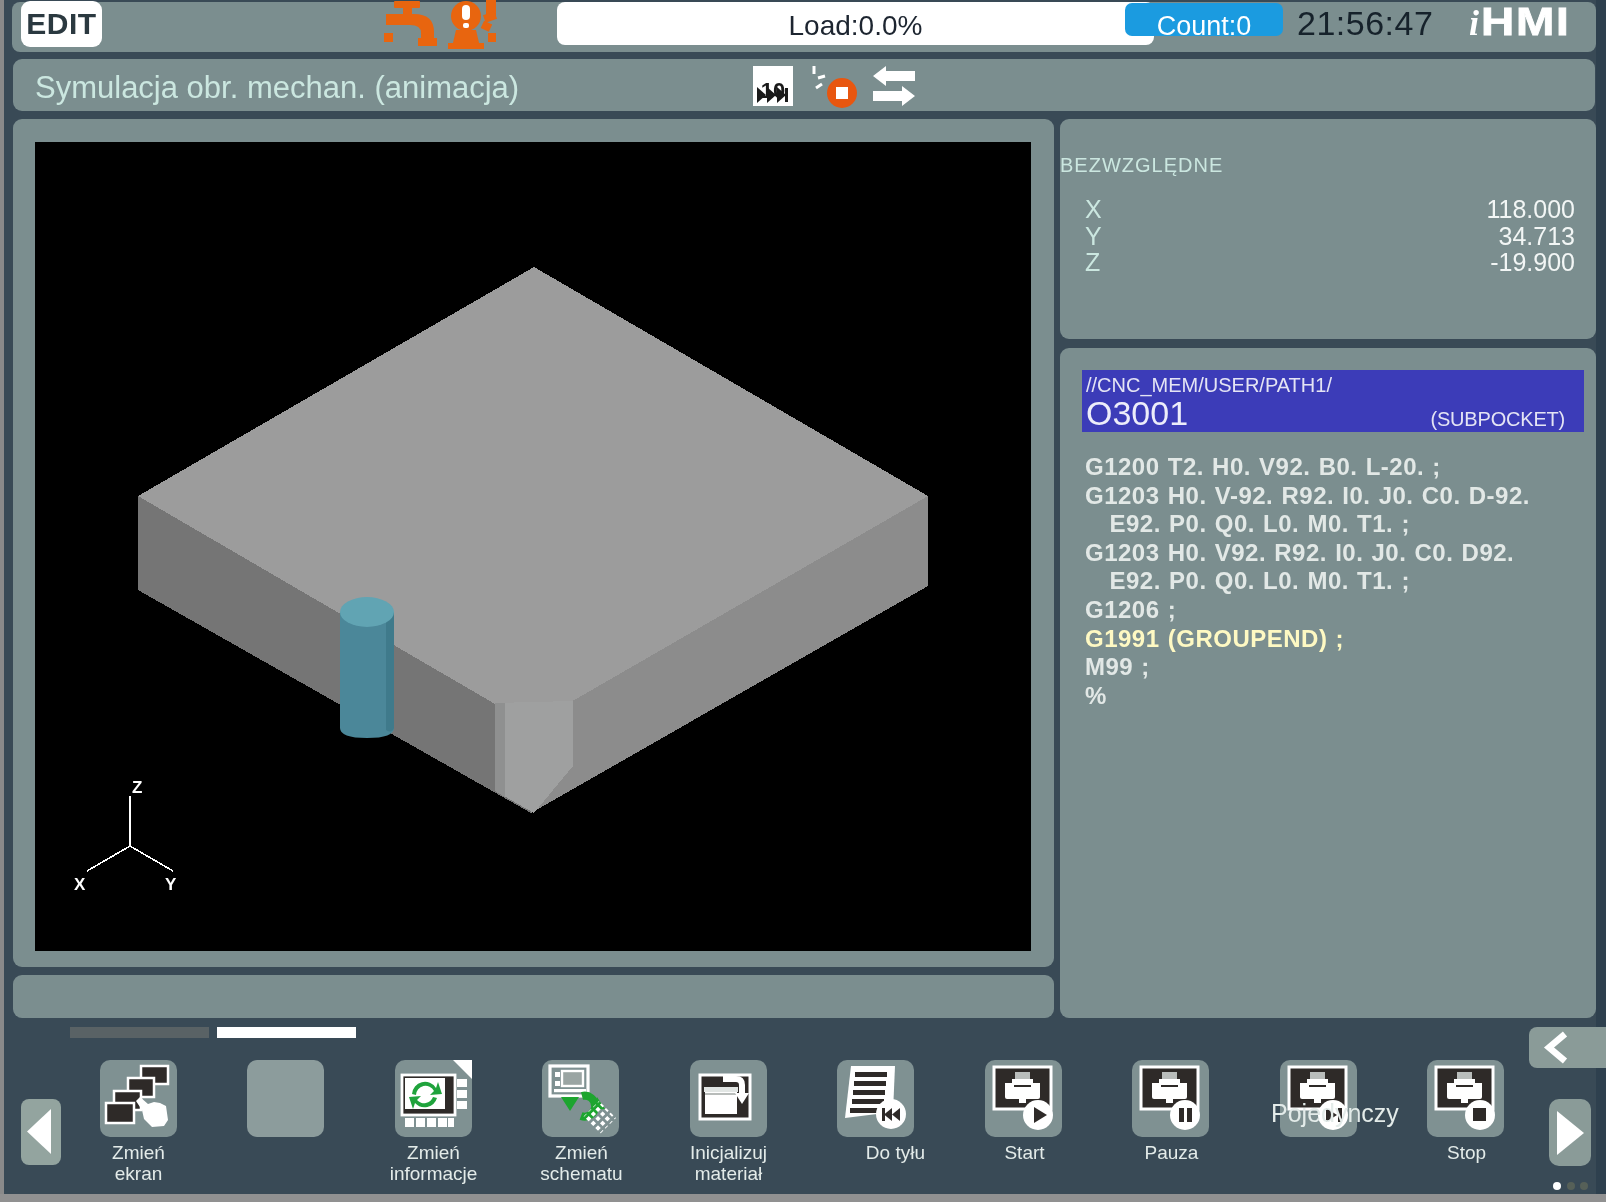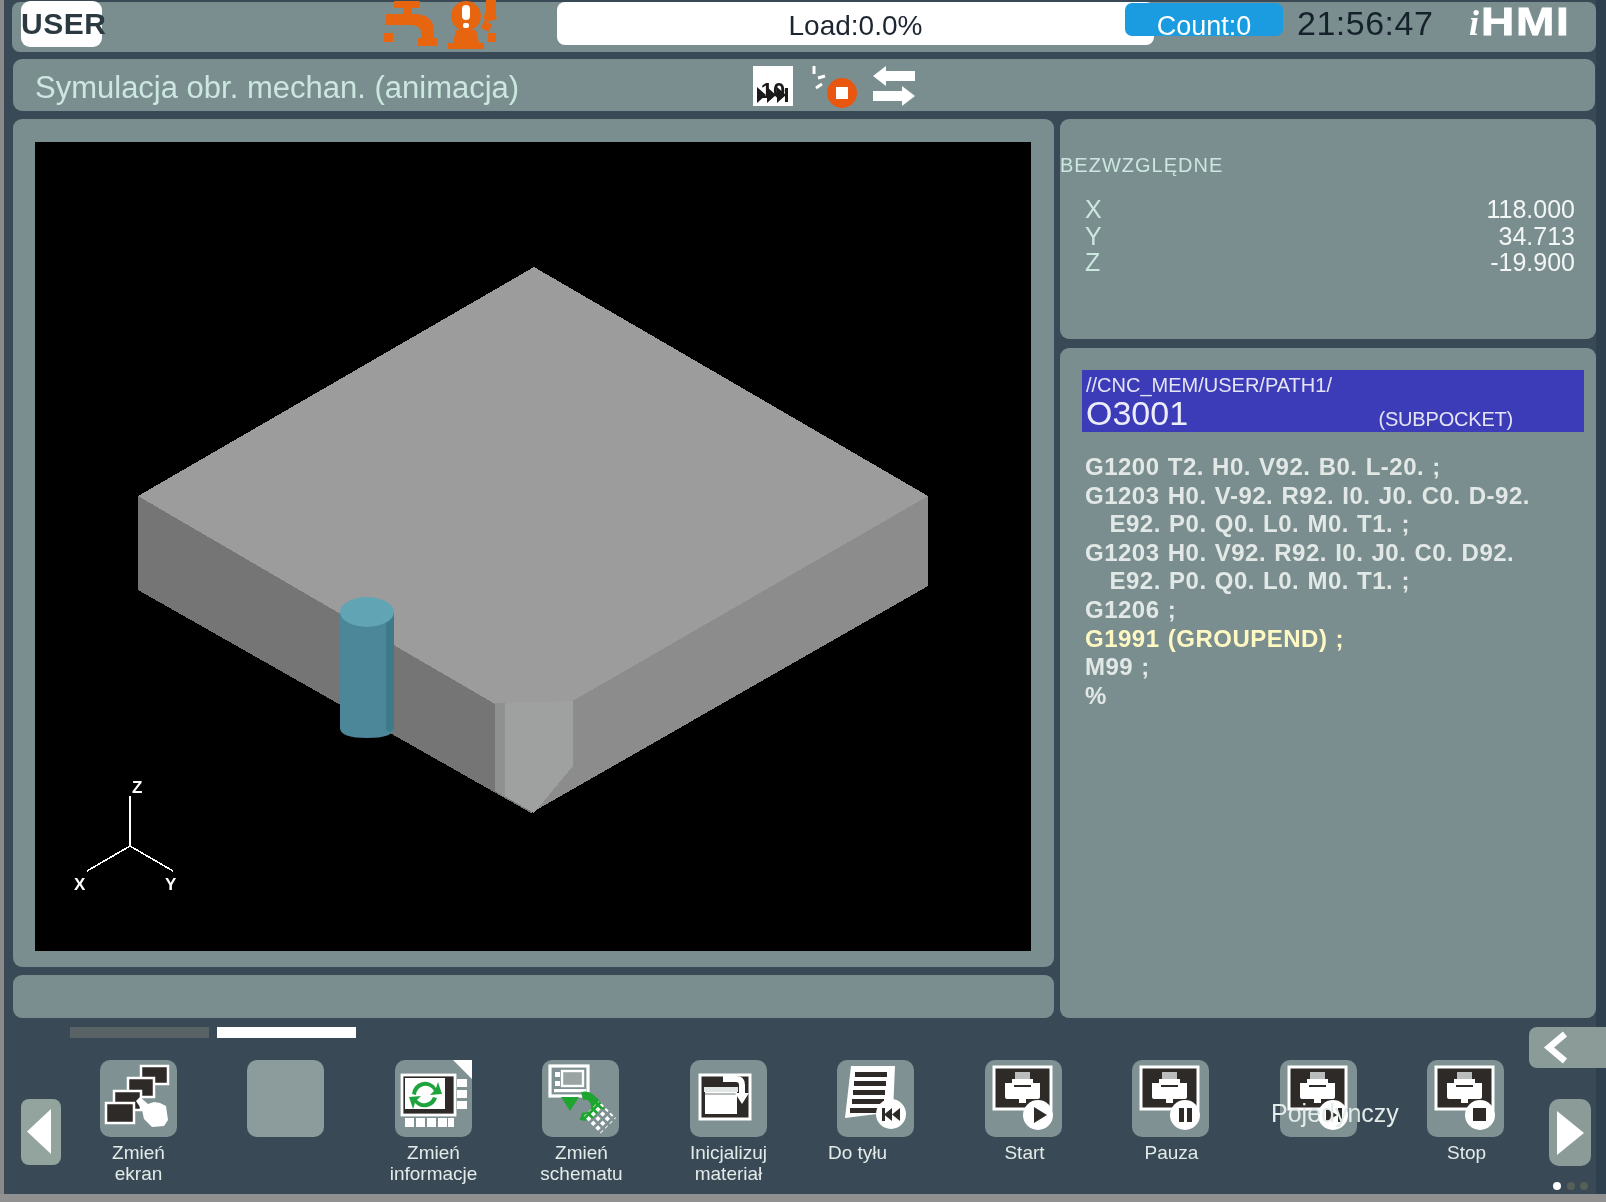--- a/index.html
+++ b/index.html
@@ -8,21 +8,21 @@
   .panel{position:absolute;background:#7B8E8F;border-radius:9px}
 </style>
 </head>
 <body>
 
 <div class="abs" style="left:0;top:0;width:4px;height:1194px;background:#8a8a8a"></div>
 <div class="abs" style="left:0;top:1194px;width:1606px;height:8px;background:#919191"></div>
 <div class="abs" style="left:1596px;top:0;width:10px;height:1194px;background:#2e404e"></div>
 
 <div class="panel" style="left:12px;top:2px;width:1584px;height:50px;border-radius:8px"></div>
-<div class="abs" style="left:21px;top:1px;width:81px;height:46px;background:#fff;border-radius:9px;text-align:center;line-height:46px;font-size:30px;font-weight:bold;color:#2b3940;letter-spacing:0.5px">USER</div>
+<div class="abs" style="left:21px;top:1px;width:81px;height:46px;background:#fff;border-radius:9px;text-align:center;line-height:46px;font-size:30px;font-weight:bold;color:#2b3940;letter-spacing:0.5px">EDIT</div>
 
 <svg class="abs" style="left:380px;top:0" width="60" height="50" viewBox="0 0 60 50">
   <g fill="#E8650F">
     <rect x="14" y="1" width="26" height="7" rx="1"></rect>
     <rect x="23" y="5" width="9" height="10"></rect>
     <path d="M6,14 L34,14 Q54,14 54,32 L54,40 L41,40 L41,33 Q41,25 30,25 L6,25 Z"></path>
     <rect x="38" y="38" width="19" height="8"></rect>
     <rect x="4" y="33" width="9" height="9"></rect>
   </g>
 </svg>
@@ -112,21 +112,21 @@
 
 <div class="panel" style="left:1060px;top:119px;width:536px;height:220px"></div>
 <div class="abs" style="left:1060px;top:154px;width:536px;text-align:left;font-size:20px;color:#CBE7E0;letter-spacing:1px">BEZWZGLĘDNE</div>
 <div class="abs" style="left:1085px;top:196px;font-size:25px;color:#CBE7E0;line-height:26.5px">X<br>Y<br>Z</div>
 <div class="abs" style="left:1300px;top:196px;width:275px;text-align:right;font-size:25px;color:#F2F6F5;line-height:26.5px">118.000<br>34.713<br>-19.900</div>
 
 <div class="panel" style="left:1060px;top:348px;width:536px;height:670px"></div>
 <div class="abs" style="left:1082px;top:370px;width:502px;height:62px;background:#3C3CB8"></div>
 <div class="abs" style="left:1086px;top:374px;font-size:20px;color:#E4E4F4">//CNC_MEM/USER/PATH1/</div>
 <div class="abs" style="left:1086px;top:394px;font-size:34px;color:#EDEDFA">O3001</div>
-<div class="abs" style="left:1260px;top:408px;width:253px;text-align:right;font-size:20px;letter-spacing:-0.2px;color:#E4E4F4">(SUBPOCKET)</div>
+<div class="abs" style="left:1312px;top:408px;width:253px;text-align:right;font-size:20px;letter-spacing:-0.2px;color:#E4E4F4">(SUBPOCKET)</div>
 
 <div class="abs" style="left:1085px;top:453px;font-size:24px;font-weight:bold;color:#E2E8E6;line-height:28.6px;letter-spacing:0.5px;word-spacing:1px;white-space:pre">G1200 T2. H0. V92. B0. L-20. ;
 G1203 H0. V-92. R92. I0. J0. C0. D-92.
    E92. P0. Q0. L0. M0. T1. ;
 G1203 H0. V92. R92. I0. J0. C0. D92.
    E92. P0. Q0. L0. M0. T1. ;
 G1206 ;
 <span style="color:#fef9c3">G1991 (GROUPEND) ;</span>
 M99 ;
 %</div>
@@ -227,21 +227,21 @@
     <rect x="15" y="39" width="32" height="5"></rect>
     <rect x="13" y="48" width="33" height="5"></rect>
   </g>
   <circle cx="54" cy="54" r="15" fill="#fff"></circle>
   <g fill="#2e2a28">
     <polygon points="55,48 55,61 47,54.5"></polygon>
     <polygon points="63,48 63,61 55,54.5"></polygon>
     <rect x="45" y="48" width="3" height="13"></rect>
   </g>
 </svg>
-<div class="abs" style="left:828px;top:1142px;width:97px;text-align:left;font-size:19px;color:#E3EBE9;line-height:21px">Do tyłu</div>
+<div class="abs" style="left:828px;top:1142px;width:97px;text-align:right;font-size:19px;color:#E3EBE9;line-height:21px">Do tyłu</div>
 
 <div class="abs" style="left:985px;top:1060px;width:77px;height:77px;background:#7F9192;border-radius:10px"></div>
 <svg class="abs" style="left:985px;top:1060px" width="77" height="77" viewBox="0 0 77 77">
   <rect x="9" y="7" width="57" height="42" fill="#2e2a28" stroke="#fff" stroke-width="3"></rect>
   <rect x="30" y="12" width="15" height="8" fill="#b9bdbb"></rect>
   <rect x="27" y="19" width="21" height="6" fill="#fff"></rect>
   <rect x="20" y="23" width="9" height="6" fill="#fff"></rect>
   <rect x="46" y="23" width="9" height="6" fill="#fff"></rect>
   <rect x="20" y="27" width="35" height="12" rx="2" fill="#fff"></rect>
   <rect x="34" y="39" width="7" height="4" fill="#fff"></rect>

